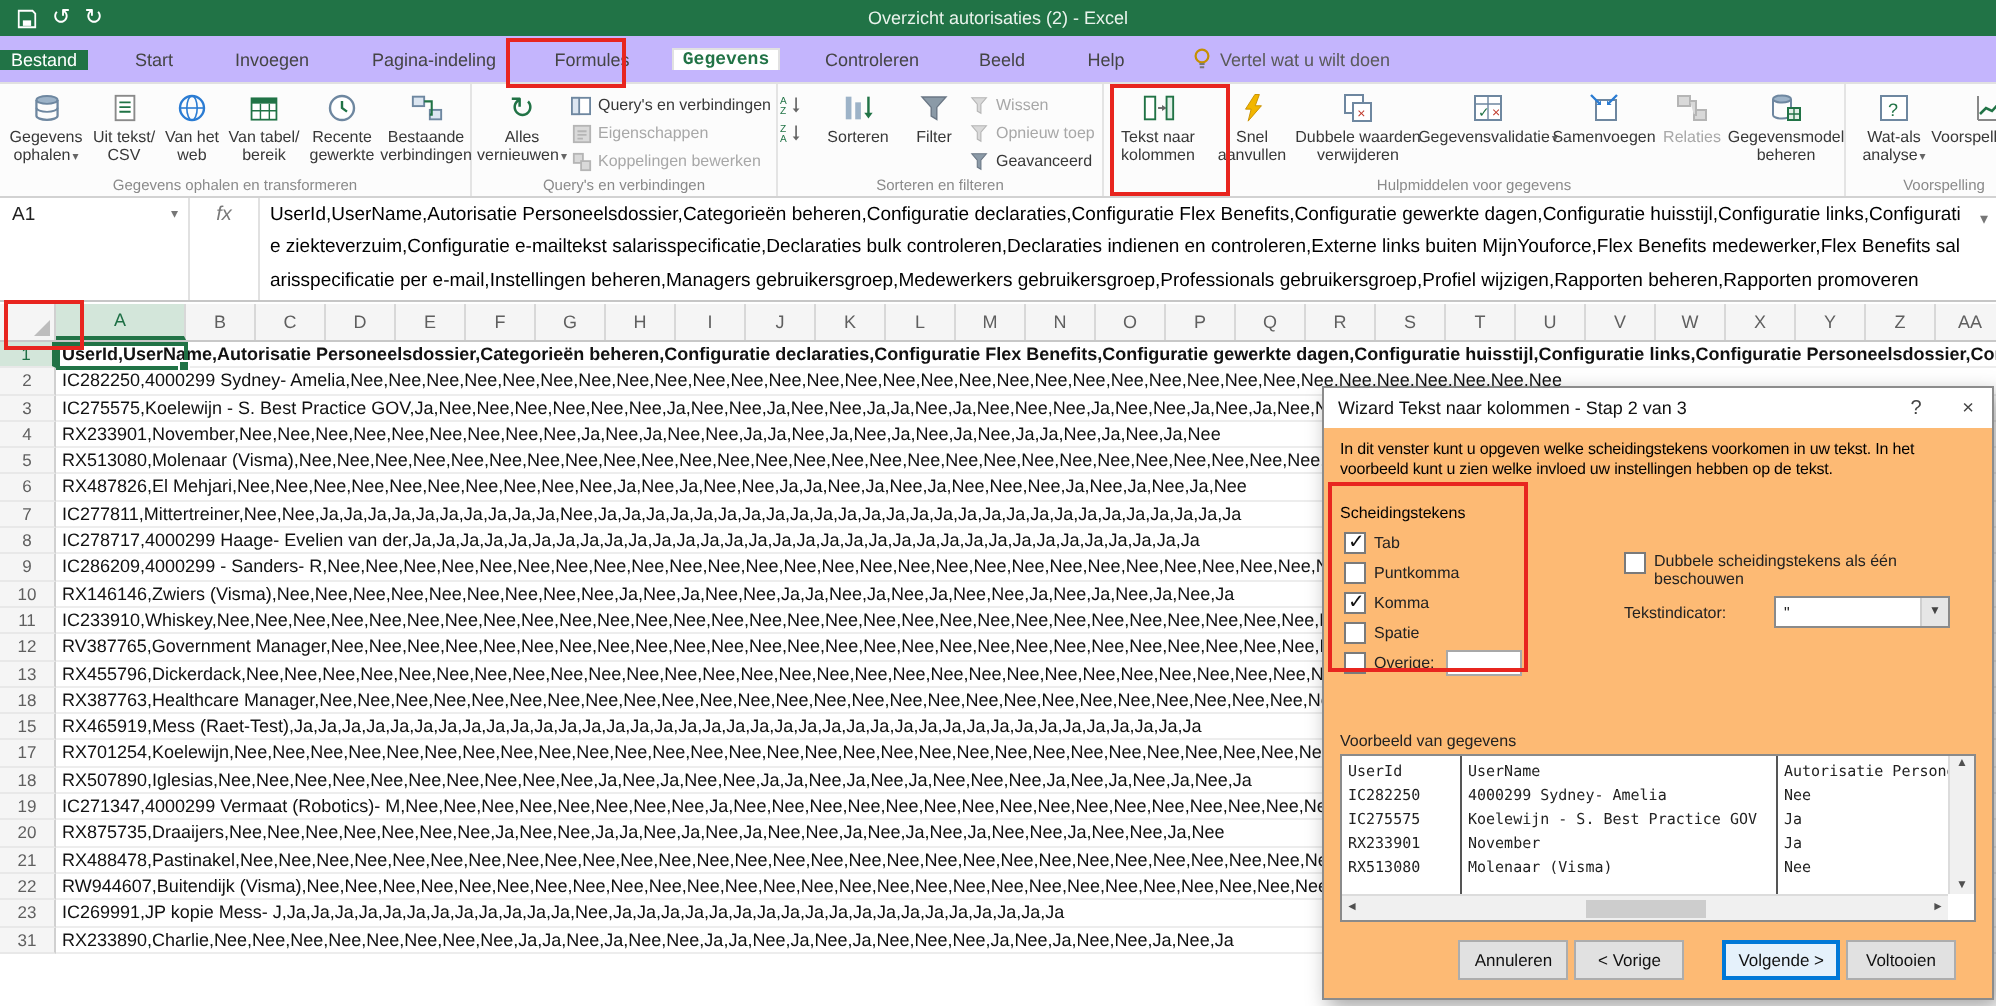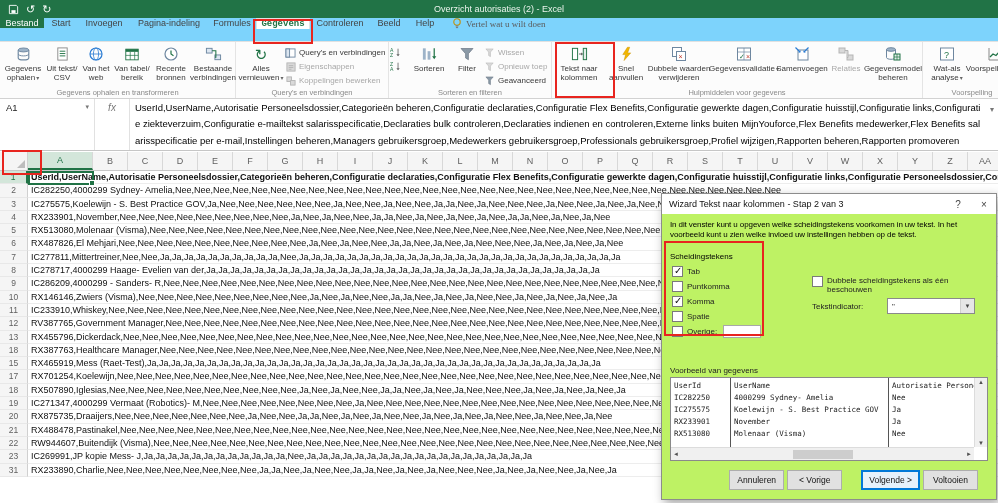--- a/index.html
+++ b/index.html
@@ -6,25 +6,25 @@
   html,body { width:998px; height:503px; overflow:hidden; }
   body { font-family:"Liberation Sans", sans-serif; background:#fff; position:relative; font-size:9px; color:#222; }
 
   
   .titlebar { height:18px; background:#217346; color:#fff; position:relative; display:flex; align-items:center; }
   .qat { display:flex; align-items:center; gap:7px; padding:0 8px; z-index:2; }
   .qat .g { font-size:11px; line-height:11px; color:#fff; }
   .win-title { position:absolute; left:0; right:0; text-align:center; font-size:9px; color:#eaf3ec; }
 
   
-  .tabrow { height:24px; background:#7dd3fc; border-bottom:1px solid #e1e1e1; display:flex; align-items:flex-start; }
+  .tabrow { height:24px; background:#c4b5fd; border-bottom:1px solid #e1e1e1; display:flex; align-items:center;gap:16px; }
   .tab-file { width:44px; background:#217346; color:#fff; display:flex; align-items:center; justify-content:center; font-size:9px; }
   .tab { display:flex; align-items:center; justify-content:center; font-size:9px; color:#444; }
   .tab.active { color:#217346; background:#fff; border:1px solid #e1e1e1; border-bottom:none; font-weight:bold;font-family:Liberation Mono, monospace; }
-  .tellme { display:flex; align-items:center; gap:4px; color:#5a5a5a; padding:0 10px; font-size:9px;font-family:Liberation Serif, serif; }
+  .tellme { display:flex; align-items:center; gap:4px; color:#5a5a5a; padding:0 10px; font-size:9px; }
 
   
   .ribbon { height:57px; background:#fcfcfc; border-bottom:1px solid #d2d2d2; display:flex; position:relative; }
   .rgroup { position:relative; display:flex; align-items:flex-start; padding:1px 1px 10px 1px; border-right:1px solid #e4e4e4; height:100%; }
   .rgroup-label { position:absolute; bottom:1px; left:0; right:0; text-align:center; font-size:7.5px; color:#8a8a8a; white-space:nowrap; overflow:hidden; }
   .bigbtn { display:flex; flex-direction:column; align-items:center; text-align:center; font-size:8px; line-height:9px; color:#383838; padding-top:2px; height:46px; flex:none; }
   .bigbtn .ic { height:18px; display:flex; align-items:center; justify-content:center; margin-bottom:1px; }
   .glyph { font-size:15px; line-height:15px; }
   .dd { font-size:6px; color:#666; margin-left:1px; }
   .smallstack { display:flex; flex-direction:column; gap:1px; padding-top:3px; flex:none; }
@@ -52,21 +52,21 @@
   .gridrows { position:absolute; top:19px; left:0; right:0; bottom:0; overflow:hidden; }
   .grow { height:13.3px; display:flex; }
   .gnum { width:28px; flex:none; background:#f5f5f5; border-right:1px solid #d0d0d0; border-bottom:1px solid #e8e8e8; text-align:center; font-size:8.5px; color:#5f5f5f; line-height:12px; }
   .gtext { flex:1; border-bottom:1px solid #ededed; font-size:9px; line-height:12.5px; white-space:nowrap; overflow:hidden; padding-left:3px; color:#111; }
   .gridrows .grow:first-child .gtext { font-weight:bold; }
   .gridrows .grow:first-child .gnum { background:#d3e6da; color:#1e6f45; border-right:2px solid #217346; }
   .a1sel { position:absolute; left:28px; top:19px; width:66px; height:14px; border:2px solid #217346; pointer-events:none; }
   .a1sel:after { content:""; position:absolute; right:-3px; bottom:-3px; width:4px; height:4px; background:#217346; border:1px solid #fff; }
 
   
-  .dialog { position:absolute; left:661px; top:193px; width:336px; height:307px; background:#bef264; border:1px solid #8c8c8c; box-shadow:3px 4px 10px rgba(0,0,0,.35); z-index:40; font-size:8px; }
+  .dialog { position:absolute; left:661px; top:193px; width:336px; height:307px; background:#fdba74; border:1px solid #8c8c8c; box-shadow:3px 4px 10px rgba(0,0,0,.35); z-index:40; font-size:8px; }
   .dtitle { height:20px; background:#fff; display:flex; align-items:center; padding-left:7px; font-size:9px; color:#111; position:relative; }
   .dctrl { position:absolute; top:0; height:20px; width:24px; display:flex; align-items:center; justify-content:center; color:#444; font-size:10px; }
   .dhelp { right:26px; } .dclose { right:0; }
   .dbody { position:absolute; top:20px; left:0; right:0; bottom:0; }
   .dintro { position:absolute; top:6px; left:8px; right:8px; line-height:10px; letter-spacing:-0.1px; color:#000; }
   .dsec { position:absolute; left:8px; top:38px; font-size:8px; color:#000; }
   .cbcol { position:absolute; left:10px; top:50px; }
   .cbrow { display:flex; align-items:center; gap:4px; height:15px; }
   .cb { width:11px; height:11px; background:#fff; border:1px solid #7a7a7a; flex:none; position:relative; }
   .cb.checked:after { content:"\2713"; position:absolute; left:1px; top:-2px; font-size:10px; color:#111; }
@@ -177,21 +177,21 @@
         </span>
       <span>Van tabel/ bereik</span>
     </div>
     <div class="bigbtn" style="width:40px">
       <span class="ic">
           <svg width="16" height="16" viewBox="0 0 16 16">
             <circle cx="8" cy="8" r="6" fill="#fff" stroke="#6e87a0" stroke-width="1.2"></circle>
             <path d="M8 4.5V8l2.5 1.8" stroke="#217346" stroke-width="1.2" fill="none"></path>
           </svg>
         </span>
-      <span>Recente bronnen</span>
+      <span>Recente gewerkte</span>
     </div>
     <div class="bigbtn" style="width:44px">
       <span class="ic">
           <svg width="17" height="16" viewBox="0 0 18 16">
             <rect x="1.5" y="2" width="6" height="5" fill="#dce6f1" stroke="#6e87a0"></rect>
             <rect x="10.5" y="9" width="6" height="5" fill="#dce6f1" stroke="#6e87a0"></rect>
             <path d="M7.5 4.5h4v7h-1" fill="none" stroke="#217346" stroke-width="1.1"></path>
           </svg>
         </span>
       <span>Bestaande verbindingen</span>

